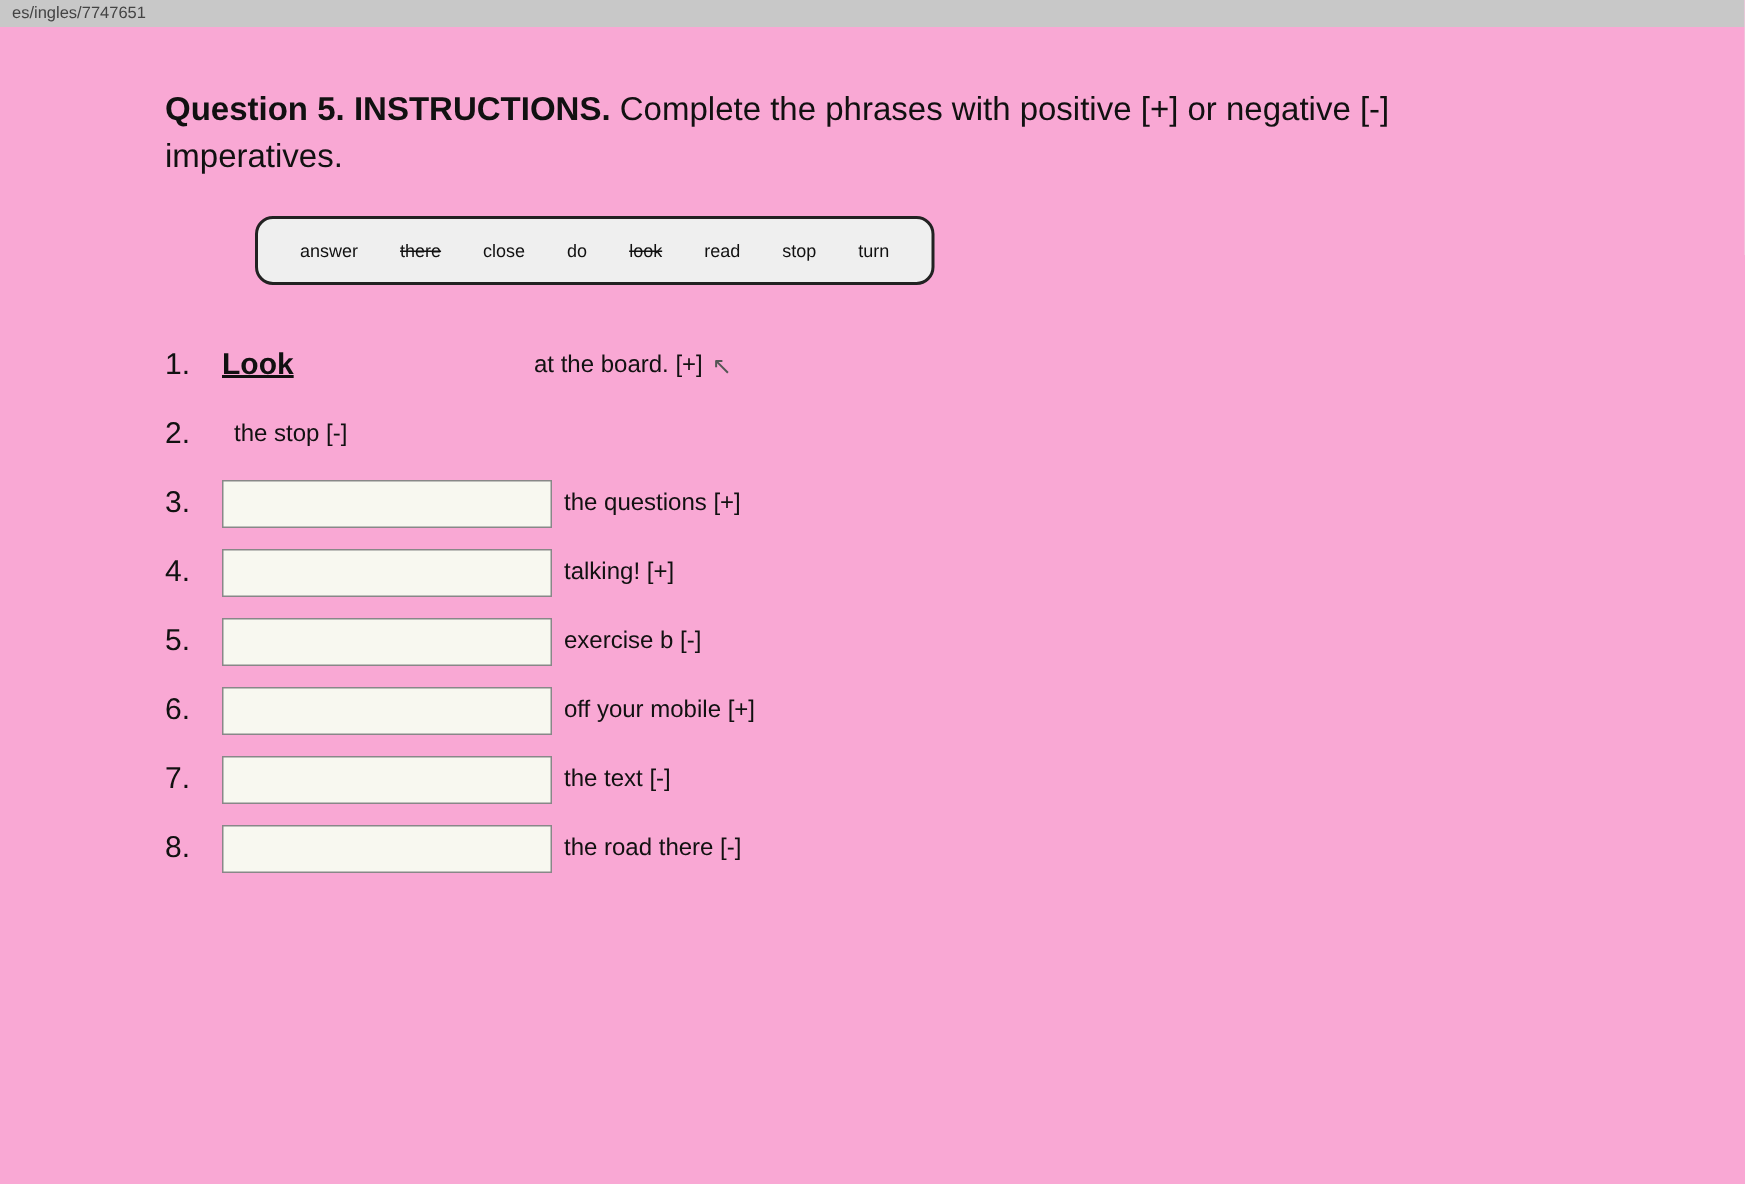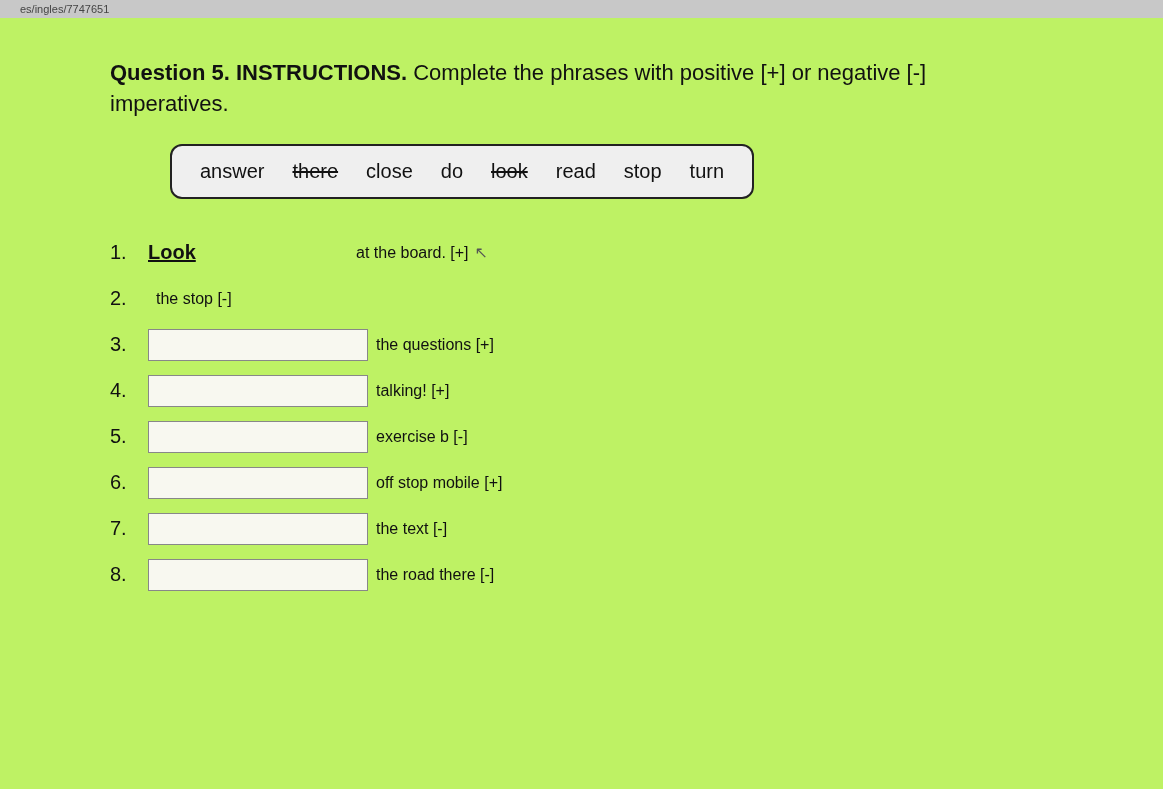--- a/index.html
+++ b/index.html
@@ -16,31 +16,31 @@
       overflow: hidden;
       position: relative;
     }
 
     .top-bar {
       background-color: #c8c8c8;
       height: 18px;
       width: 100%;
       display: flex;
       align-items: center;
-      padding-left: 20px;
+      padding-left: 8px;
     }
 
     .top-bar-text {
       font-size: 11px;
       color: #444;
     }
 
     .main-content {
       padding: 40px 60px 40px 110px;
-      background-color: #bef264;
+      background-color: #f9a8d4;
       min-height: 771px;
     }
 
     .question-title {
       font-size: 22px;
       font-weight: normal;
       color: #111;
       line-height: 1.4;
       margin-bottom: 24px;
       max-width: 900px;
@@ -56,21 +56,21 @@
       padding: 14px 28px;
       display: inline-flex;
       align-items: center;
       gap: 28px;
       margin-bottom: 36px;
       background: #efefef;
       margin-left: 60px;
     }
 
     .word-item {
-      font-size: 20px;
+      font-size: 12px;
       color: #111;
     }
 
     .word-item.strikethrough {
       text-decoration: line-through;
     }
 
     .exercises {
       display: flex;
       flex-direction: column;
@@ -171,21 +171,21 @@
         <span class="exercise-phrase">talking! [+]</span>
       </div>
       <div class="exercise-row">
         <span class="exercise-number">5.</span>
         <input type="text" class="exercise-input" style="">
         <span class="exercise-phrase">exercise b [-]</span>
       </div>
       <div class="exercise-row">
         <span class="exercise-number">6.</span>
         <input type="text" class="exercise-input" style="">
-        <span class="exercise-phrase">off stop mobile [+]</span>
+        <span class="exercise-phrase">off your mobile [+]</span>
       </div>
       <div class="exercise-row">
         <span class="exercise-number">7.</span>
         <input type="text" class="exercise-input" style="">
         <span class="exercise-phrase">the text [-]</span>
       </div>
       <div class="exercise-row">
         <span class="exercise-number">8.</span>
         <input type="text" class="exercise-input" style="">
         <span class="exercise-phrase">the road there [-]</span>

